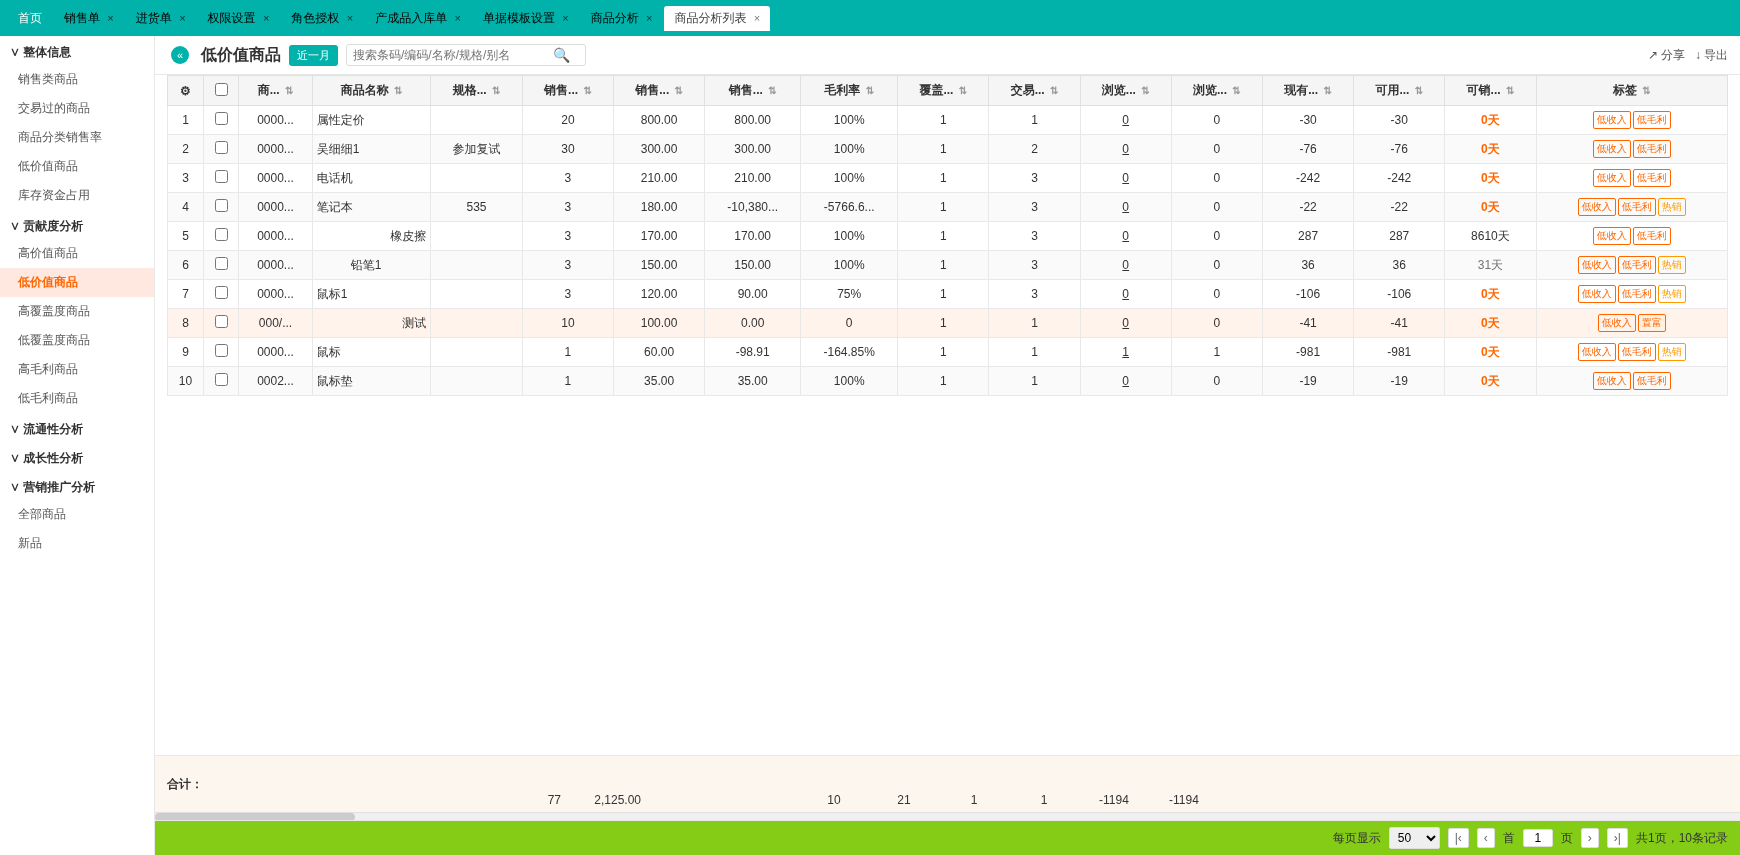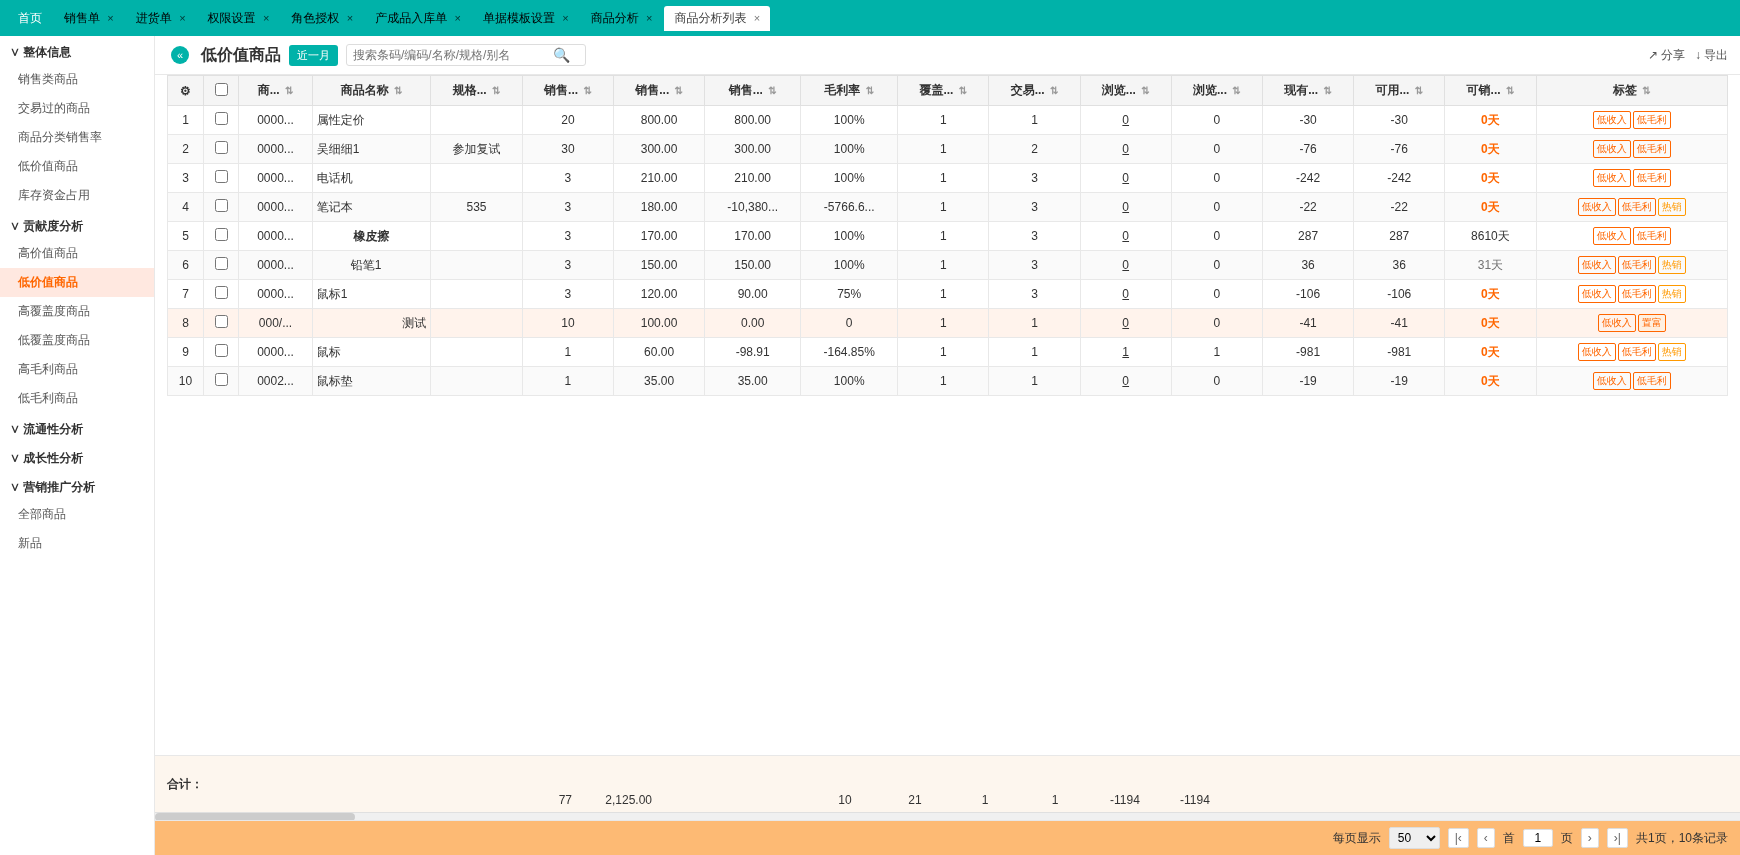--- a/index.html
+++ b/index.html
@@ -179,31 +179,31 @@
     .table-footer {
       display: flex;
       align-items: center;
       background: #fdf6ee;
       border-top: 1px solid #e8e8e8;
       padding: 5px 12px;
       font-size: 12px;
       color: #333;
       min-height: 34px;
     }
-    .footer-label { font-weight: bold; margin-right: 31px; }
+    .footer-label { font-weight: bold; margin-right: 20px; }
     .footer-values { display: flex; gap: 0; flex: 1; }
     .footer-cell { text-align: center; }
 
     
     .pagination {
       display: flex;
       align-items: center;
       justify-content: flex-end;
       padding: 6px 12px;
-      background: #fdba74;
+      background: #84cc16;
       border-top: 1px solid #e8e8e8;
       gap: 8px;
       font-size: 12px;
       color: #333;
     }
     .page-size-select {
       border: 1px solid #ddd;
       border-radius: 2px;
       padding: 2px 4px;
       font-size: 12px;
@@ -422,21 +422,21 @@
               <td>0</td>
               <td>-22</td>
               <td>-22</td>
               <td class="days-red" style="color: rgb(255, 102, 0);">0天</td>
               <td><span class="tag" style="color: rgb(255, 102, 0); border-color: rgb(255, 102, 0);">低收入</span><span class="tag" style="color: rgb(255, 102, 0); border-color: rgb(255, 102, 0);">低毛利</span><span class="tag" style="color: rgb(255, 153, 0); border-color: rgb(255, 153, 0);">热销</span></td>
             </tr>
             <tr>
               <td>5</td>
               <td><input type="checkbox" style=""></td>
               <td>0000...</td>
-              <td style="text-align: center; font-weight: bold;">橡皮擦</td>
+              <td style="text-align: right;">橡皮擦</td>
               <td></td>
               <td>3</td>
               <td>170.00</td>
               <td>170.00</td>
               <td>100%</td>
               <td>1</td>
               <td>3</td>
               <td><span class="underline-link">0</span></td>
               <td>0</td>
               <td>287</td>

